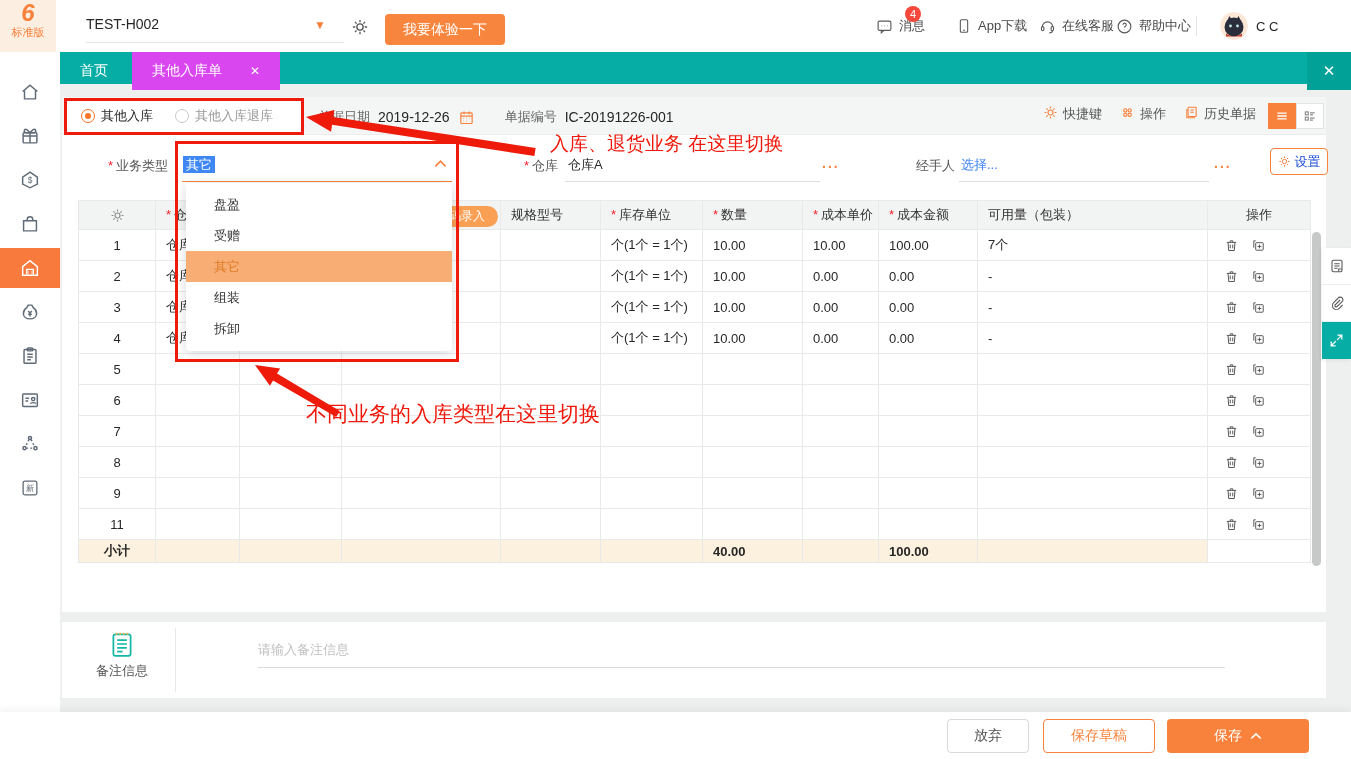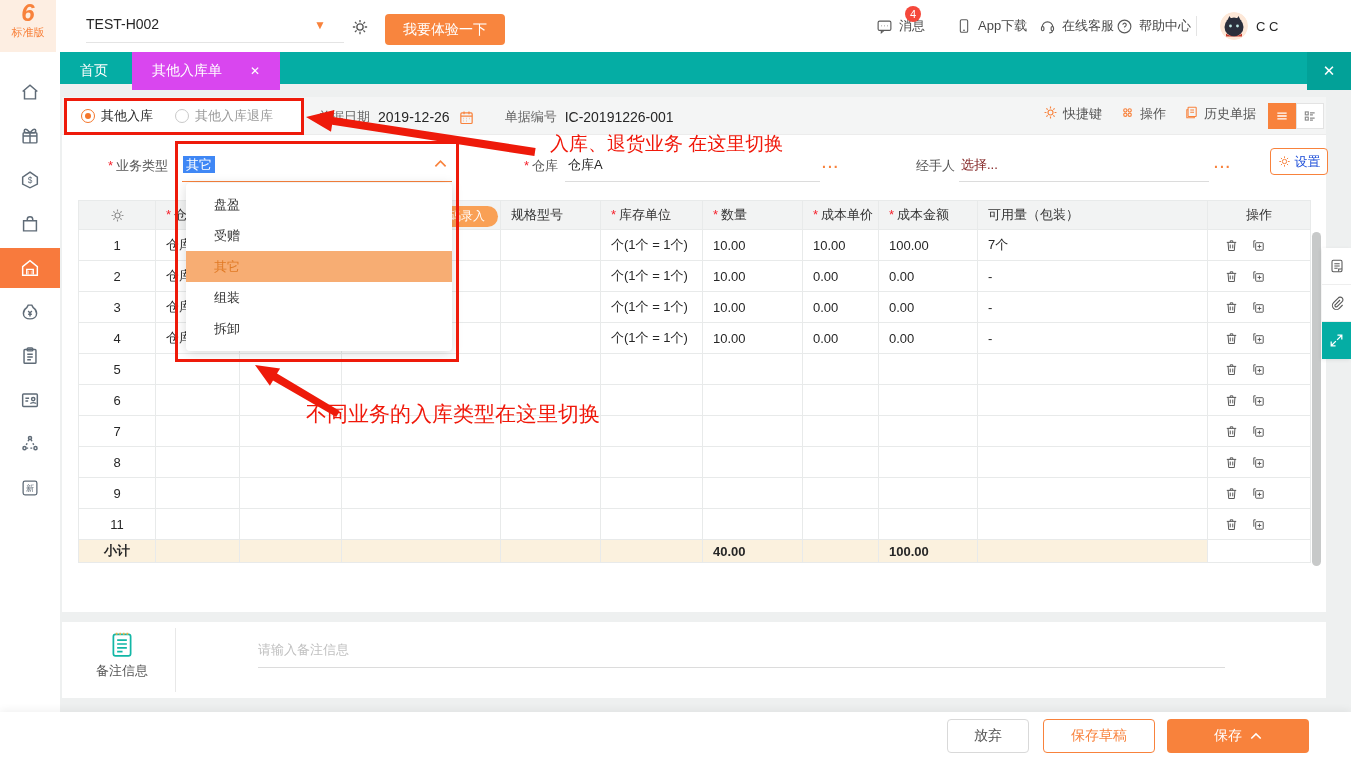--- a/index.html
+++ b/index.html
@@ -46,21 +46,21 @@
   .tool-item { display:flex; gap:5px; cursor:pointer; }
   #view-toggle { position:absolute; right:2px; top:6px; display:flex; cursor:pointer;}
   .vt-btn { width:28px; height:26px; display:flex; align-items:center; justify-content:center; border:1px solid #e3e3e3; background:#fff;}
   .vt-btn.on { background:#f8823c; border-color:#f8823c; }
 
   
   #form-row { position:absolute; left:0; top:38px; width:1264px; height:64px; background:#fff; }
   .req { color:#f5222d; margin-right:3px; }
   .f-label { font-size:13px; color:#555; }
   .f-value { font-size:13px; color:#262626; }
-  .placeholder { color:#7f1d1d; }
+  .placeholder { color:#3b82f6; }
   .dots-more { color:#f8823c; font-weight:bold; letter-spacing:2px; font-size:14px; cursor:pointer;}
   #biz-label { position:absolute; left:46px; top:22px; }
   #biz-value { position:absolute; left:121px; top:21px; z-index:2;}
   #biz-value .sel { background:#3f87f5; color:#fff; padding:1px 3px; }
   #biz-underline { position:absolute; left:120px; top:46px; width:270px; border-bottom:1px solid #f8823c; }
   #biz-chev { position:absolute; left:372px; top:24px; }
   #wh-label { position:absolute; left:462px; top:22px; }
   #wh-value { position:absolute; left:506px; top:21px; }
   #wh-underline { position:absolute; left:503px; top:46px; width:255px; border-bottom:1px solid #dcdcdc;}
   #wh-dots { position:absolute; left:760px; top:20px; }

